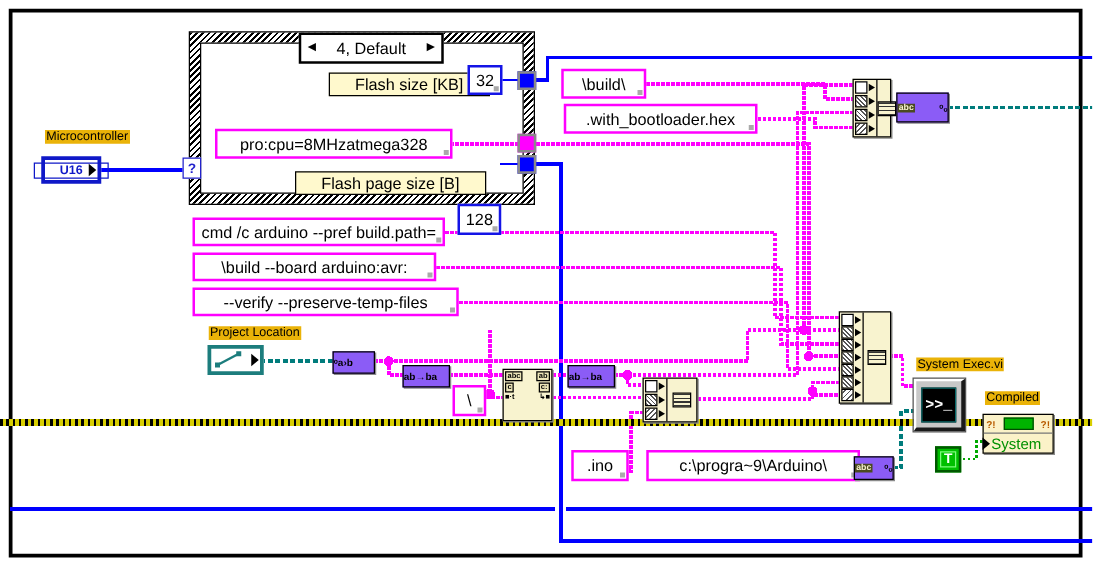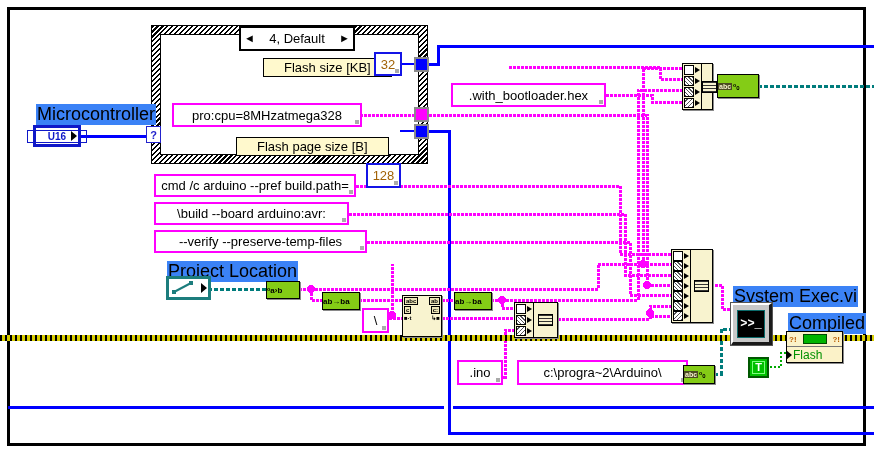--- a/index.html
+++ b/index.html
@@ -17,38 +17,38 @@
       display:flex;align-items:center;justify-content:space-between;padding:0 3px;font-size:13px;}
   .selector .tri{font-size:11px;line-height:1;}
   .qterm{left:146px;top:126px;width:13px;height:15px;background:#fff;border:1px solid #2222CC;z-index:4;
       color:#2222CC;font-weight:bold;font-size:11px;display:flex;align-items:center;justify-content:center;}
   
   .tunnel{width:11px;height:11px;border:2px solid #8a8a8a;z-index:4;}
   .tun-blue{background:#0000FF;}
   .tun-pink{background:#FF00FF;}
   
   .lblY{background:#FFF9CD;border:1px solid #000;font-size:13px;padding:1px 20px;z-index:3;white-space:nowrap;}
-  .lblF{font-size:18px;z-index:3;white-space:nowrap;background:#3b82f6;padding:0 1px;}
+  .lblF{font-size:10px;z-index:3;white-space:nowrap;background:#eab308;padding:0 1px;}
   
   .str{background:#fff;border:2px solid #FF00FF;font-size:13px;z-index:3;white-space:nowrap;
        display:flex;align-items:center;justify-content:center;padding:0 4px;}
   .str::after{content:"";position:absolute;right:1px;bottom:1px;width:4px;height:4px;background:#aaa;}
-  .num{background:#fff;border:2px solid #1414E6;color:#a16207;font-size:13px;z-index:3;
+  .num{background:#fff;border:2px solid #1414E6;color:#000000;font-size:13px;z-index:3;
        display:flex;align-items:center;justify-content:center;}
   .num::after{content:"";position:absolute;right:1px;bottom:1px;width:4px;height:4px;background:#aaa;}
   
   .u16{left:33px;top:125px;width:42px;height:16px;border:3px solid #0F18C8;background:#fff;z-index:3;
        display:flex;align-items:center;justify-content:center;}
   .u16 .inner{border:1px solid #0F18C8;color:#0F18C8;font-size:10px;font-weight:bold;padding:0 20px;line-height:11px;}
   .u16 .tri,.pathctl .tri{position:absolute;right:1px;top:50%;transform:translateY(-50%);
        width:0;height:0;border-left:6px solid #000;border-top:5px solid transparent;border-bottom:5px solid transparent;}
   .pathctl{left:166px;top:276px;width:39px;height:18px;border:3px solid #1C7D7D;background:#fff;z-index:3;}
   
-  .fn{background:#84cc16;border:1px solid #000;z-index:3;box-shadow:1px 1px 0 #8a8a8a;
-      display:flex;align-items:center;justify-content:flex-start;font-size:8px;font-weight:bold;white-space:nowrap;}
+  .fn{background:#8b5cf6;border:1px solid #000;z-index:3;box-shadow:1px 1px 0 #8a8a8a;
+      display:flex;align-items:center;justify-content:space-between;font-size:8px;font-weight:bold;white-space:nowrap;}
   .fn .chip{background:#4a4a20;color:#F8F3CF;padding:0 1px;font-size:7px;margin-right:1px;}
   
   .concat{background:#F8F3CF;border:1px solid #000;z-index:3;box-shadow:1px 1px 0 #8a8a8a;display:flex;}
   .concat .inputs{display:flex;flex-direction:column;justify-content:space-around;
       border-right:1px solid #000;padding:1px 1px;}
   .cin{display:flex;align-items:center;gap:1px;}
   .cin .sq{width:8px;height:8px;border:1px solid #000;background:#fff;}
   .cin .sq.h{background:repeating-linear-gradient(45deg,#555 0 1px,#fff 1px 2.5px);}
   .cin .sq.d{background:repeating-linear-gradient(-45deg,#555 0 1px,#fff 1px 3px);}
   .cin .arr{width:0;height:0;border-left:5px solid #000;border-top:3px solid transparent;border-bottom:3px solid transparent;}
@@ -169,20 +169,21 @@
     <span class="inner">U16</span>
     <span class="tri"></span>
   </div>
 
   <div class="abs lblY" style="left:263px;top:58px;">Flash size [KB]</div>
   <div class="abs num" style="left:374px;top:52px;width:24px;height:20px;">32</div>
   <div class="abs str" style="left:172px;top:103px;width:178px;height:20px;">pro:cpu=8MHzatmega328</div>
   <div class="abs lblY" style="left:236px;top:137px;">Flash page size [B]</div>
   <div class="abs num" style="left:366px;top:119px;width:31px;height:21px;margin-top:44px;">128</div>
 
+  <div class="abs str" style="left:449px;top:55px;width:56px;height:20px;">\build\</div>
   <div class="abs str" style="left:451px;top:83px;width:143px;height:20px;">.with_bootloader.hex</div>
 
   <div class="abs str" style="left:154px;top:174px;width:190px;height:19px;">cmd /c arduino --pref build.path=</div>
   <div class="abs str" style="left:154px;top:202px;width:183px;height:19px;">\build --board arduino:avr:</div>
   <div class="abs str" style="left:154px;top:230px;width:201px;height:19px;">--verify --preserve-temp-files</div>
 
   <div class="abs lblF" style="left:167px;top:261px;">Project Location</div>
   <div class="abs pathctl">
     <svg width="30" height="18">
       <line x1="5" y1="13" x2="22" y2="4" stroke="#1C7D7D" stroke-width="2"></line>
@@ -295,42 +296,42 @@
           <span class="sq d"></span>
           <span class="arr"></span>
         </div>
     </div>
     <div class="body">
         <span class="cico"></span>
       </div>
   </div>
 
   <div class="abs str" style="left:457px;top:360px;width:34px;height:21px;text-align:right;">.ino</div>
-  <div class="abs str" style="left:517px;top:360px;width:159px;height:21px;">c:\progra~2\Arduino\</div>
+  <div class="abs str" style="left:517px;top:360px;width:159px;height:21px;">c:\progra~9\Arduino\</div>
   <div class="abs fn" style="left:683px;top:365px;width:30px;height:17px;">
     <span class="chip">abc</span>
     <span>ᵒₒ</span>
   </div>
 
 
   <div class="abs lblF" style="left:733px;top:286px;">System Exec.vi</div>
   <div class="abs sysexec">
     <div class="screen">&gt;&gt;_</div>
   </div>
 
   <div class="abs lblF" style="left:788px;top:313px;">Compiled</div>
   <div class="abs prop">
     <div class="hdr">
       <span>?!</span>
       <span class="gbox"></span>
       <span>?!</span>
     </div>
     <div class="val">
       <span class="inarr"></span>
-      <span>Flash</span>
+      <span>System</span>
     </div>
   </div>
 
   <div class="abs tconst">
     <span class="in">T</span>
   </div>
 
 </div>
 
 </body></html>

